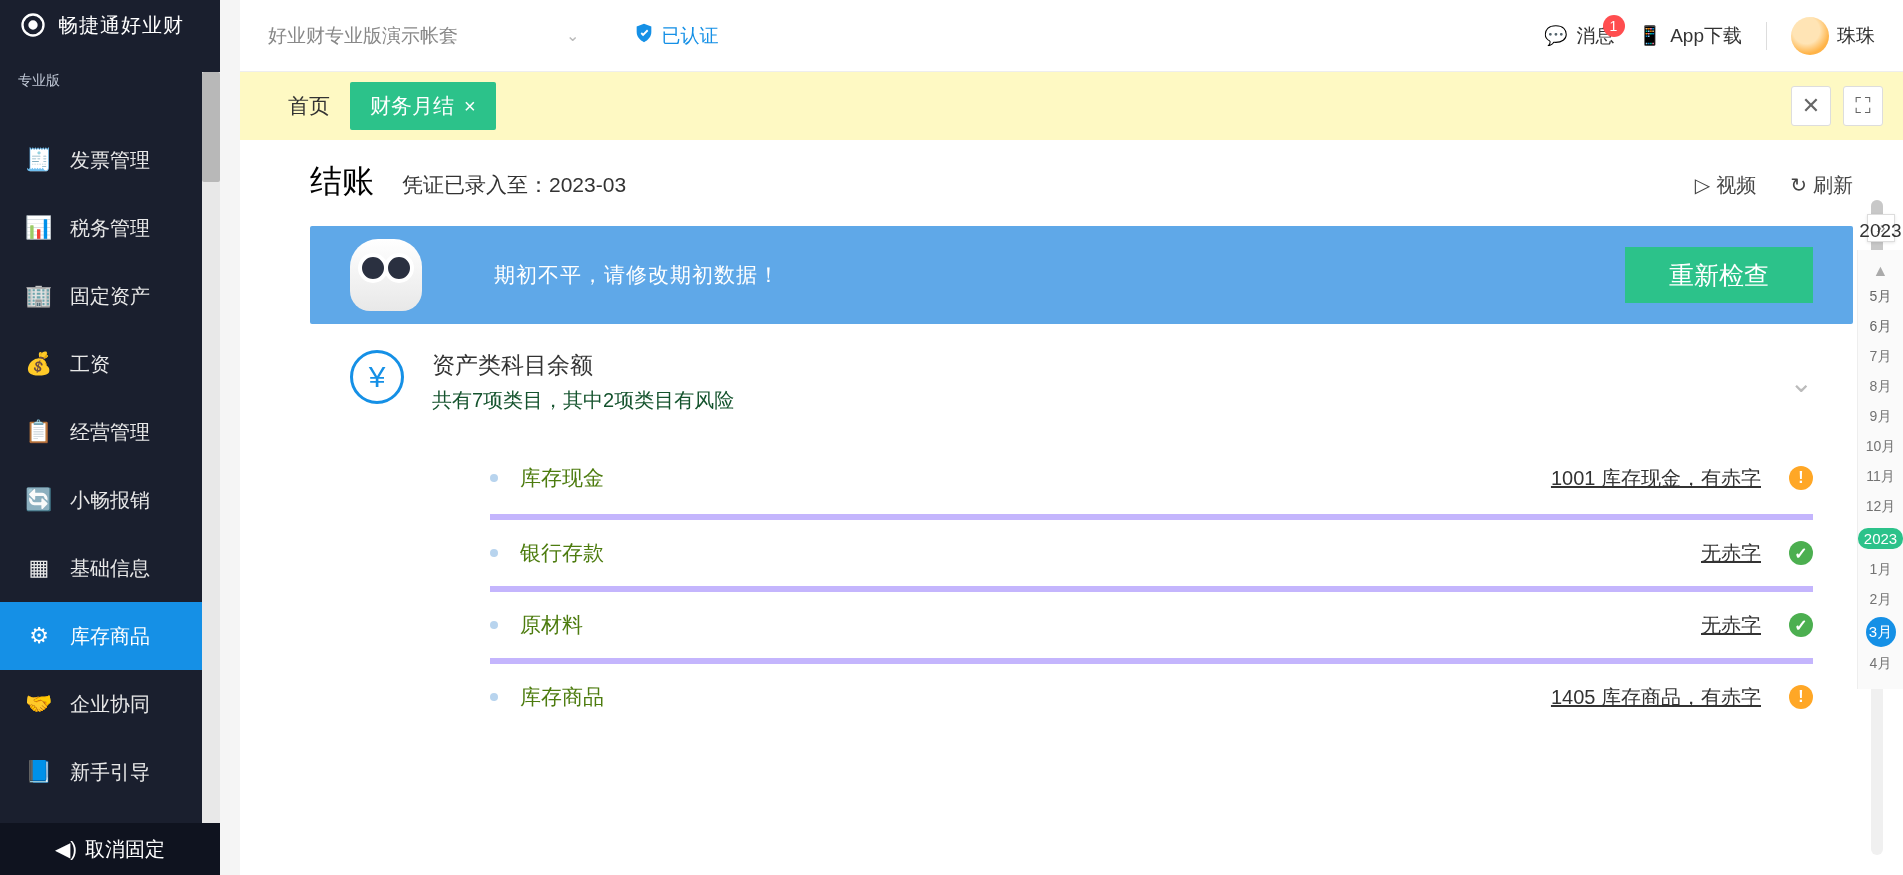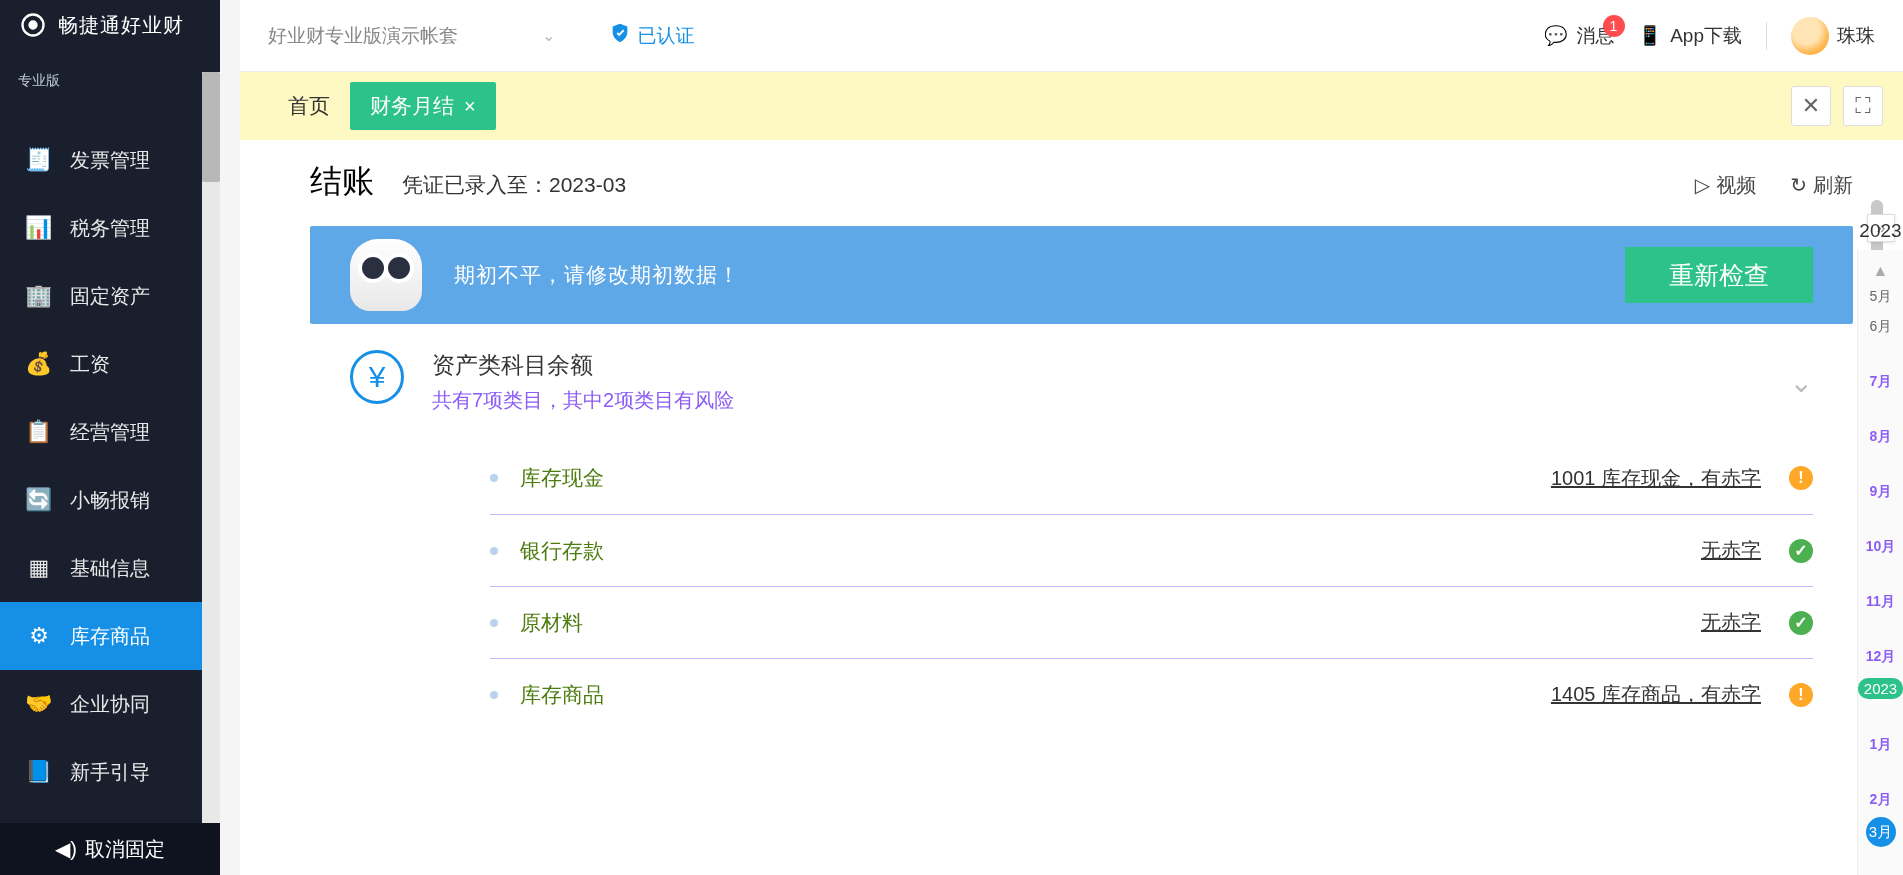--- a/index.html
+++ b/index.html
@@ -16,21 +16,21 @@
 .sidebar-scroll::-webkit-scrollbar-thumb { background:#5a6070; border-radius:2px; }
 .scrollbar-right { position:absolute; right:0; top:72px; width:18px; bottom:52px; background:#e8e8e8; }
 .scrollbar-thumb { width:100%; height:110px; background:#b8b8b8; border-radius:2px; }
 .side-item { display: flex; align-items: center; gap: 18px; padding: 0 26px; height: 68px; font-size: 20px; color: #e8e8e8; cursor: pointer; }
 .side-item.active { background: #1590e6; color: #fff; }
 .side-icon { width: 26px; height: 26px; display: inline-flex; align-items: center; justify-content: center; font-size: 22px; flex-shrink:0; }
 .sidebar-footer { height: 52px; background: #0f131f; display: flex; align-items: center; justify-content: center; gap: 8px; font-size: 20px; cursor:pointer; }
 
 
 .topbar { position: fixed; left: 240px; top: 0; right: 0; height: 72px; background: #fff; display: flex; align-items: center; padding: 0 28px; gap: 24px; border-bottom: 1px solid #eee; z-index:5; }
-.account-select { color: #888; font-size: 19px; display: flex; align-items: center; gap: 84px; cursor:pointer; }
+.account-select { color: #888; font-size: 19px; display: flex; align-items: center; gap: 108px; cursor:pointer; }
 .account-select .chev { color:#bbb; font-size:16px; }
 .verified { display: flex; align-items: center; gap: 6px; color: #1590e6; font-size: 19px; margin-left: 30px; }
 .topbar-spacer { flex: 1; }
 .top-action { display: flex; align-items: center; gap: 8px; font-size: 19px; color: #333; position: relative; cursor:pointer; }
 .badge { position: absolute; top: -8px; right: -10px; background: #ff4d4f; color: #fff; border-radius: 50%; width: 22px; height: 22px; font-size: 14px; display: flex; align-items: center; justify-content: center; }
 .divider-v { width: 1px; height: 28px; background: #ddd; }
 .avatar { width: 38px; height: 38px; border-radius: 50%; background: radial-gradient(circle at 40% 35%, #ffe4b5 40%, #ffb347 70%); position: relative; }
 
 
 .tabs-row { position: fixed; left: 240px; top: 72px; right: 0; height: 68px; background: #fef9c3; display: flex; align-items: center; padding: 0 20px 0 28px; z-index:4; }
@@ -43,56 +43,56 @@
 
 .content { position: fixed; left: 240px; top: 140px; right: 0; bottom: 0; overflow: hidden; background: #fff; }
 .content-inner { padding: 20px 50px 20px 70px; height:100%; overflow-y:auto; }
 .page-header { display: flex; align-items: baseline; gap: 28px; margin-bottom: 22px; }
 .page-title { font-size: 32px; font-weight: 400; }
 .page-sub { font-size: 21px; color: #333; }
 .page-actions { margin-left: auto; display: flex; gap: 34px; font-size: 20px; color: #444; }
 .page-action { display:flex; align-items:center; gap:6px; cursor:pointer; }
 
 
-.alert-bar { background: #5fa8e8; height: 98px; display: flex; align-items: center; padding: 0 40px; color: #fff; position:relative; border-radius:2px; }
+.alert-bar { background: #5fa8e8; height: 98px; display: flex; align-items: center; padding: 0 40px; color: #fff; position:relative; border-radius:2px;gap:40px; }
 .owl { width: 72px; height: 72px; background: linear-gradient(#fff,#e8e8e8); border-radius: 28px 28px 20px 20px; position: relative; margin-right: 32px; }
 .owl::before, .owl::after { content:''; position:absolute; width:22px; height:22px; background:#2a3040; border-radius:50%; top:14px; border:4px solid #fff; }
 .owl::before { left:8px; } .owl::after { right:8px; }
 .alert-text { font-size: 21px; letter-spacing:1px; }
 .recheck-btn { margin-left: auto; background: #2cc28a; color: #fff; border: none; height: 56px; padding: 0 44px; font-size: 25px; border-radius: 0; cursor:pointer; }
 
 
 .section { display: flex; padding: 26px 40px 10px; align-items:flex-start; }
 .sec-icon { width: 54px; height: 54px; border: 3px solid #1590e6; border-radius: 50%; display:flex; align-items:center; justify-content:center; color:#1590e6; font-size:30px; margin-right:28px; flex-shrink:0; }
 .sec-head { flex: 1; }
 .sec-title { font-size: 23px; color:#333; margin-bottom:6px; }
-.sec-sub { font-size: 20px; color:#8b5cf6; }
+.sec-sub { font-size: 20px; color:#14532d; }
 .sec-chev { font-size:28px; color:#bbb; cursor:pointer; align-self:center; }
 
 .check-list { padding: 18px 40px 0 180px; }
-.check-row { display:flex; align-items:center; height:72px; border-top:1px solid #c4b5fd; }
+.check-row { display:flex; align-items:center; height:72px; border-top:6px solid #c4b5fd; }
 .check-row:first-child { border-top:none; }
 .bullet { width:8px; height:8px; background:#b8d4ee; border-radius:50%; margin-right:22px; }
 .check-name { font-size:21px; color:#4d7c0f; }
 .check-detail { margin-left:auto; font-size:20px; color:#333; text-decoration:underline; margin-right:28px; cursor:pointer; }
 .status-dot { width:24px; height:24px; border-radius:50%; display:flex; align-items:center; justify-content:center; color:#fff; font-size:16px; font-weight:bold; }
 .status-warn { background:#ffa726; }
 .status-ok { background:#4caf50; }
 
 
 .content-scroll { position:absolute; right:20px; top:60px; bottom:20px; width:12px; background:#f0f0f0; border-radius:6px; }
 .content-scroll .thumb { width:100%; height:280px; background:#c8c8c8; border-radius:6px; }
 .overflow-chev { position:absolute; right:8px; top:74px; width:28px; height:28px; background:#fff; border:1px solid #ddd; display:flex; align-items:center; justify-content:center; color:#888; font-size:16px; box-shadow:0 1px 3px rgba(0,0,0,0.1); cursor:pointer; }
 
 
 .timeline { position:fixed; right:0; top:250px; width:46px; display:flex; flex-direction:column; align-items:center; gap:4px; font-size:18px; color:#666; background:#fafafa; padding:12px 2px; border-left:1px solid #eee; z-index:6; }
 .timeline .year-top { position:absolute; top:-30px; font-size:19px; color:#333; }
 .timeline .arrow-up { font-size:16px; color:#aaa; cursor:pointer; }
 .tl-item { padding:4px 0; cursor:pointer; font-size:14px; }
-.tl-item.bold { color:#8b5cf6; font-weight:700;margin-top:25px; }
+.tl-item.bold { color:#737373; font-weight:400; }
 .tl-year { background:#2cc28a; color:#fff; border-radius:10px; padding:2px 6px; font-size:15px; margin:4px 0; }
 .tl-current { width:30px; height:30px; background:#1590e6; color:#fff; border-radius:50%; display:flex; align-items:center; justify-content:center; font-size:15px; }
 </style>
 </head>
 <body>
 
 <div class="sidebar">
   <div class="sidebar-header">
     <span class="logo-icon">
       <svg viewBox="0 0 24 24" width="28" height="28" fill="none" stroke="#fff" stroke-width="2">

